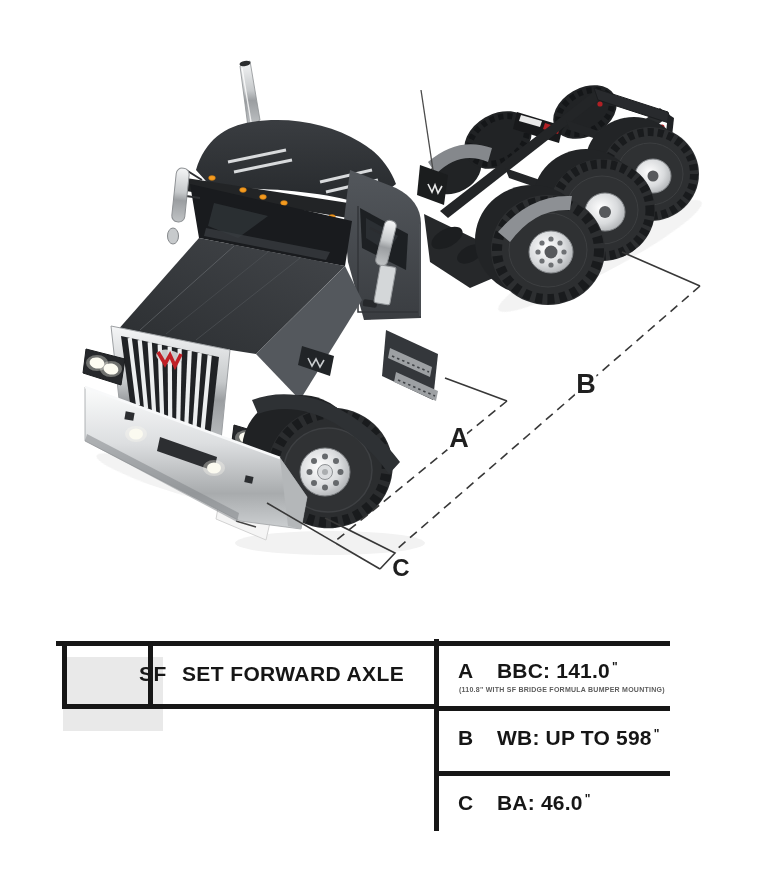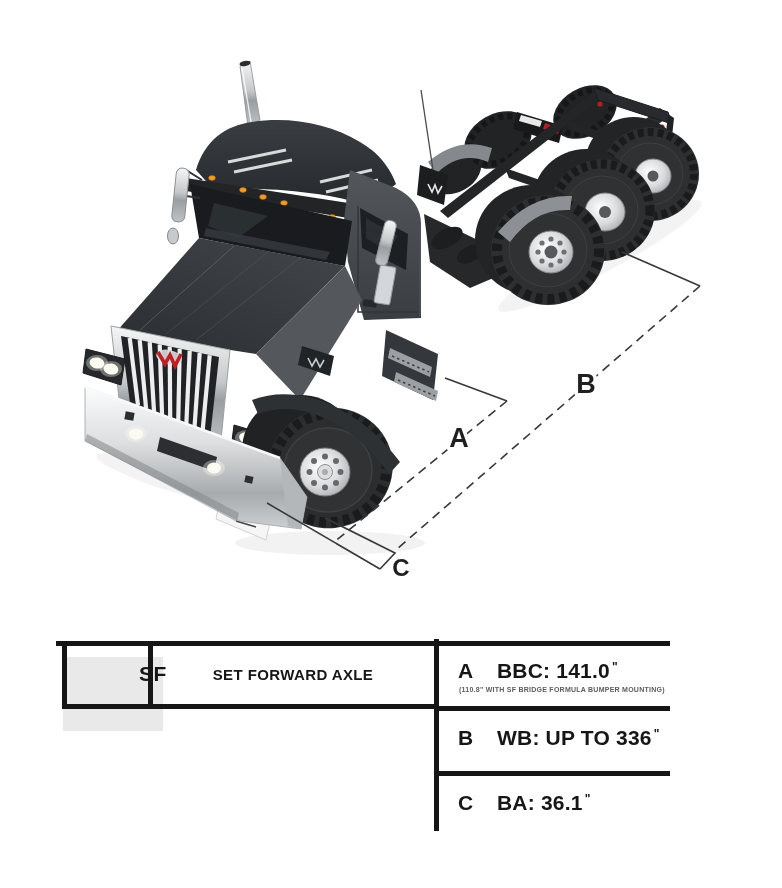--- a/index.html
+++ b/index.html
@@ -8,21 +8,21 @@
     font-family:"Liberation Sans",sans-serif;overflow:hidden;
     -webkit-font-smoothing:antialiased;
   }
   #truck-svg{position:absolute;left:0;top:0;}
   
   .hline,.vline{position:absolute;background:#161616;z-index:2;}
   .gray-box{position:absolute;left:63px;top:657px;width:100px;height:74px;background:#e9e9e9;z-index:1;}
   .cell-text{position:absolute;display:flex;align-items:center;justify-content:center;
     font-weight:800;color:#161616;z-index:3;}
   #model-code{left:62px;top:645px;width:86px;height:58px;font-size:21px;letter-spacing:.5px;margin-left:48px;}
-  #model-name{left:152px;top:645px;width:282px;height:58px;font-size:15px;letter-spacing:.4px;white-space:nowrap;}
+  #model-name{left:152px;top:645px;width:282px;height:58px;font-size:21px;letter-spacing:.4px;white-space:nowrap;}
   .spec-row{position:absolute;left:458px;display:flex;align-items:flex-start;
     font-size:21px;font-weight:800;color:#161616;z-index:3;white-space:nowrap;letter-spacing:.2px;}
   .spec-row .key{width:39px;flex:0 0 39px;}
   .inch{font-size:12px;position:relative;top:-7px;margin-left:2px;font-weight:800;}
   #row-a{top:659px;}
   #row-b{top:726px;}
   #row-c{top:791px;}
   #row-a-note{position:absolute;left:459px;top:686px;font-size:7px;font-weight:600;
     color:#5c5c5c;letter-spacing:.25px;white-space:nowrap;z-index:3;}
   
@@ -337,20 +337,20 @@
   <div id="model-name" class="cell-text">SET FORWARD AXLE</div>
 
   <div id="row-a" class="spec-row">
     <span class="key">A</span>
     <span class="val"><span>BBC: 141.0</span><span class="inch">"</span></span>
   </div>
   <div id="row-a-note">(110.8" WITH SF BRIDGE FORMULA BUMPER MOUNTING)</div>
 
   <div id="row-b" class="spec-row">
     <span class="key">B</span>
-    <span class="val"><span>WB: UP TO 336</span><span class="inch">"</span></span>
+    <span class="val"><span>WB: UP TO 598</span><span class="inch">"</span></span>
   </div>
 
   <div id="row-c" class="spec-row">
     <span class="key">C</span>
-    <span class="val"><span>BA: 36.1</span><span class="inch">"</span></span>
+    <span class="val"><span>BA: 46.0</span><span class="inch">"</span></span>
   </div>
 </div>
 
 </body></html>

